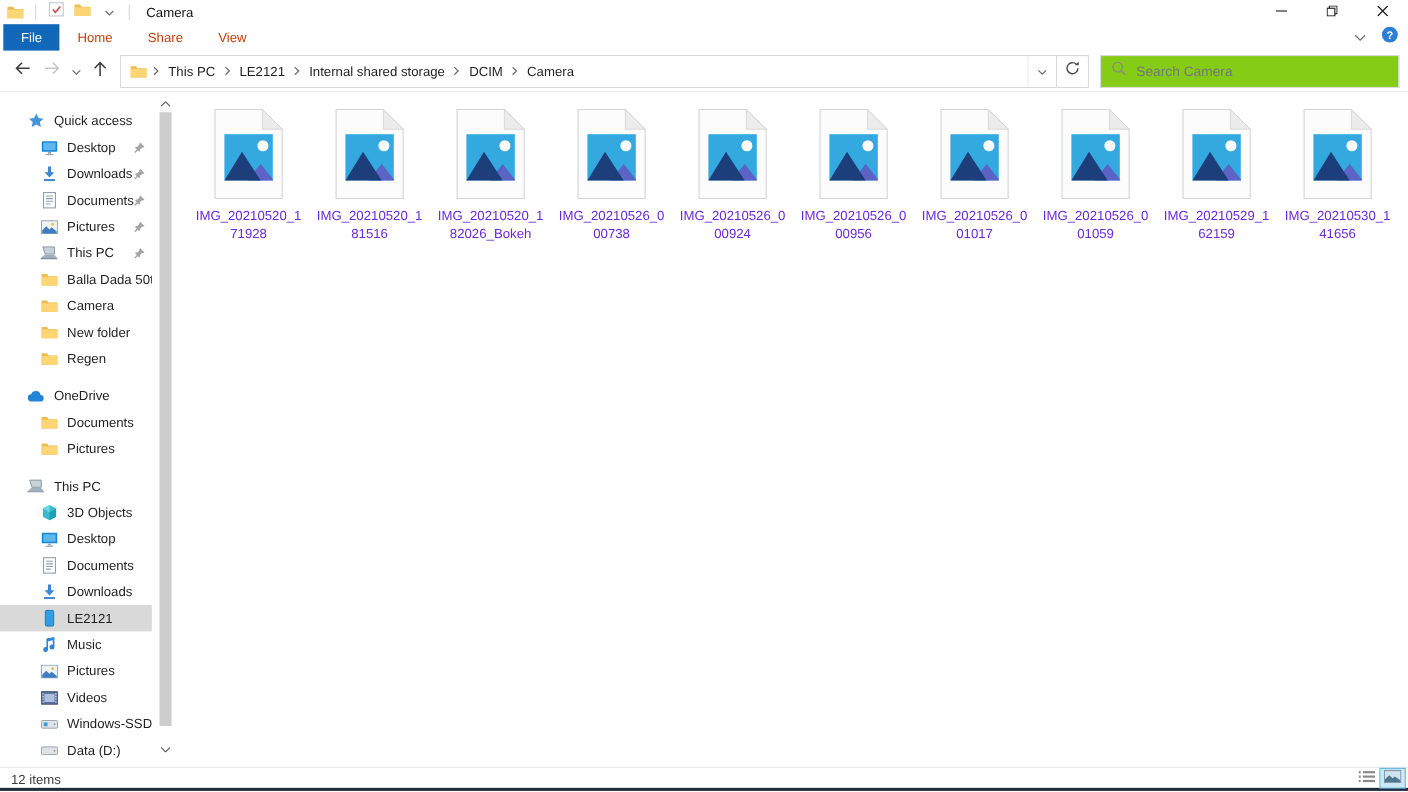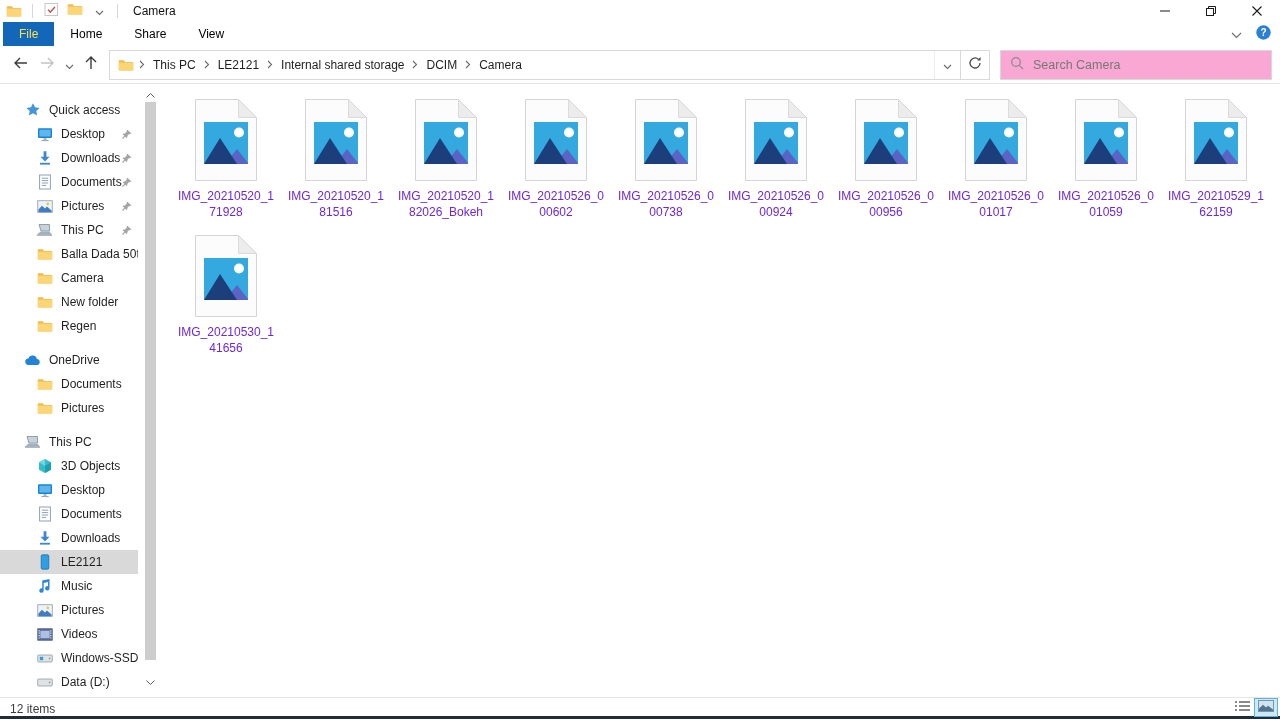--- a/index.html
+++ b/index.html
@@ -11,37 +11,37 @@
   .titlebar { height:22px; flex:none; display:flex; align-items:center; padding-left:5px; position:relative; background:#fff; }
   .tb-left { display:flex; align-items:center; gap:6px; }
   .tb-sep { width:1px; height:14px; background:#d6d6d6; margin:0 3px; }
   .tb-title { font-size:12px; color:#111; margin-left:6px; }
   .qat-btn { display:flex; align-items:center; justify-content:center; width:18px; height:18px; }
   .win-controls { position:absolute; right:0; top:0; height:22px; display:flex; }
   .win-btn { width:46px; height:22px; display:flex; align-items:center; justify-content:center; }
 
   
   .ribbon { height:24px; flex:none; display:flex; align-items:stretch; padding-left:3px; position:relative; background:#fff; }
-  .tab { padding:0 16px; display:flex; align-items:center; font-size:12px; color:#000000; }
-  .tab.active { background:#1267b8; color:#fde047; }
+  .tab { padding:0 16px; display:flex; align-items:center; font-size:12px; color:#c2410c; }
+  .tab.active { background:#1267b8; color:#ffffff; }
   .ribbon-right { position:absolute; right:9px; top:0; height:100%; display:flex; align-items:center; gap:14px; }
 
   
   .toolbar { height:38px; flex:none; display:flex; align-items:center; padding:0 8px 0 6px; border-bottom:1px solid #e4e4e4; background:#fff; }
   .nav-btn { width:28px; height:28px; display:flex; align-items:center; justify-content:center; flex:none; }
   .nav-btn.narrow { width:15px; }
   .addressbox { flex:1; height:30px; border:1px solid #d9d9d9; background:#fff; display:flex; align-items:center; margin-left:4px; min-width:0; }
   .addr-folder { margin:0 4px 0 8px; display:flex; }
   .crumbs { display:flex; align-items:center; height:100%; min-width:0; }
   .crumb { font-size:12px; color:#1f1f1f; padding:0 7px; white-space:nowrap; }
   .crumb-sep { display:flex; align-items:center; padding:0 1px; }
   .addr-spacer { flex:1; }
   .addr-chevron { width:26px; height:100%; display:flex; align-items:center; justify-content:center; border-left:1px solid #ededed; }
   .refresh-btn { width:29px; height:30px; border:1px solid #d9d9d9; border-left:none; display:flex; align-items:center; justify-content:center; flex:none; }
-  .searchbox { width:272px; height:30px; border:1px solid #d9d9d9; background:#f9a8d4; display:flex; align-items:center; padding-left:9px; gap:9px; margin-left:10px; flex:none; }
+  .searchbox { width:272px; height:30px; border:1px solid #d9d9d9; background:#84cc16; display:flex; align-items:center; padding-left:9px; gap:9px; margin-left:10px; flex:none; }
   .searchbox input { border:none; outline:none; flex:1; font-size:12.5px; font-family:"Liberation Sans",sans-serif; color:#222; background:transparent; }
   .searchbox input::placeholder { color:#777; }
 
   
   .content { flex:1; display:flex; min-height:0; position:relative; background:#fff; }
 
   .sidebar { width:160px; flex:none; position:relative; padding:14px 22px 0 0; overflow:hidden; }
   .sec { margin-top:10px; }
   .sec:first-child { margin-top:0; }
   .row { height:24px; display:flex; align-items:center; font-size:12px; color:#1f1f1f; padding-left:24px; position:relative; white-space:nowrap; overflow:hidden; }
@@ -523,31 +523,20 @@
         </div>
         <div class="tile">
           <span class="ticon"><svg width="64" height="84" viewBox="0 0 64 84">
               <path d="M1.5 1.5h43l18 18v63h-61z" fill="#fcfcfc" stroke="#d4d4d4"></path>
               <path d="M44.5 1.5v18h18z" fill="#ececec" stroke="#d4d4d4" stroke-width=".8"></path>
               <rect x="10" y="24" width="44" height="42" fill="#33a9e0"></rect>
               <circle cx="45" cy="34.5" r="5" fill="#fff"></circle>
               <path d="M31 66l12-15 11 14v1z" fill="#5b63c4"></path>
               <path d="M10 66l16-26 17 26z" fill="#1c3e7a"></path>
             </svg></span>
-          <div class="tname">IMG_20210526_000602</div>
-        </div>
-        <div class="tile">
-          <span class="ticon"><svg width="64" height="84" viewBox="0 0 64 84">
-              <path d="M1.5 1.5h43l18 18v63h-61z" fill="#fcfcfc" stroke="#d4d4d4"></path>
-              <path d="M44.5 1.5v18h18z" fill="#ececec" stroke="#d4d4d4" stroke-width=".8"></path>
-              <rect x="10" y="24" width="44" height="42" fill="#33a9e0"></rect>
-              <circle cx="45" cy="34.5" r="5" fill="#fff"></circle>
-              <path d="M31 66l12-15 11 14v1z" fill="#5b63c4"></path>
-              <path d="M10 66l16-26 17 26z" fill="#1c3e7a"></path>
-            </svg></span>
           <div class="tname">IMG_20210526_000738</div>
         </div>
         <div class="tile">
           <span class="ticon"><svg width="64" height="84" viewBox="0 0 64 84">
               <path d="M1.5 1.5h43l18 18v63h-61z" fill="#fcfcfc" stroke="#d4d4d4"></path>
               <path d="M44.5 1.5v18h18z" fill="#ececec" stroke="#d4d4d4" stroke-width=".8"></path>
               <rect x="10" y="24" width="44" height="42" fill="#33a9e0"></rect>
               <circle cx="45" cy="34.5" r="5" fill="#fff"></circle>
               <path d="M31 66l12-15 11 14v1z" fill="#5b63c4"></path>
               <path d="M10 66l16-26 17 26z" fill="#1c3e7a"></path>

